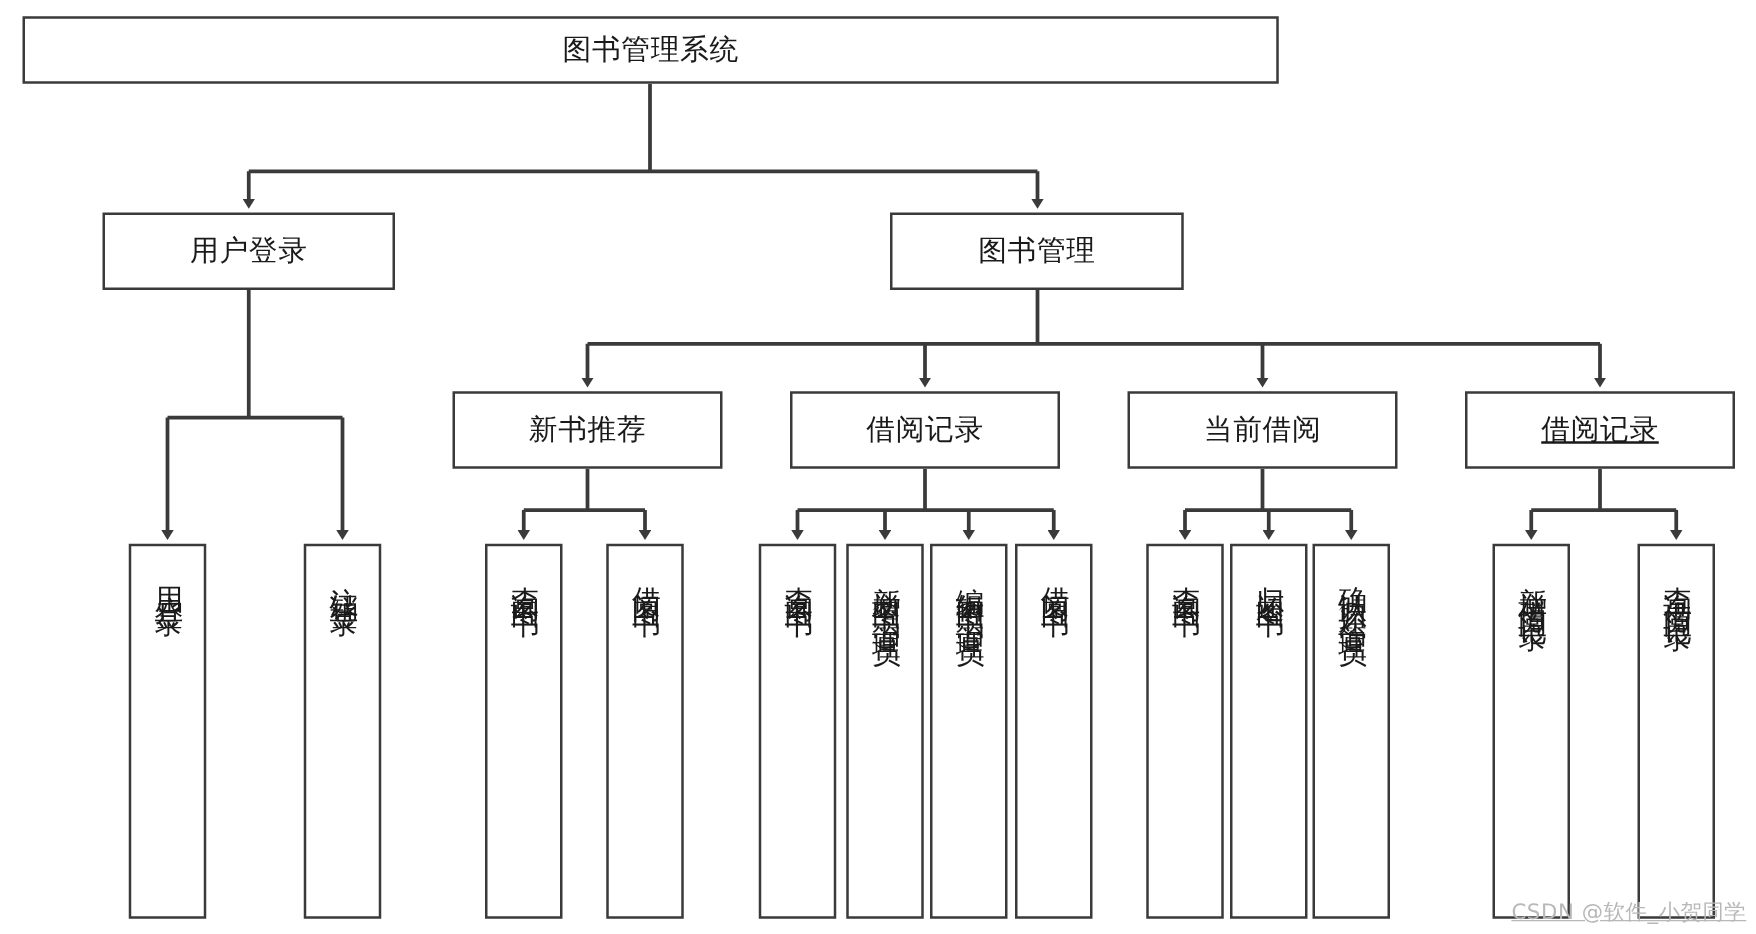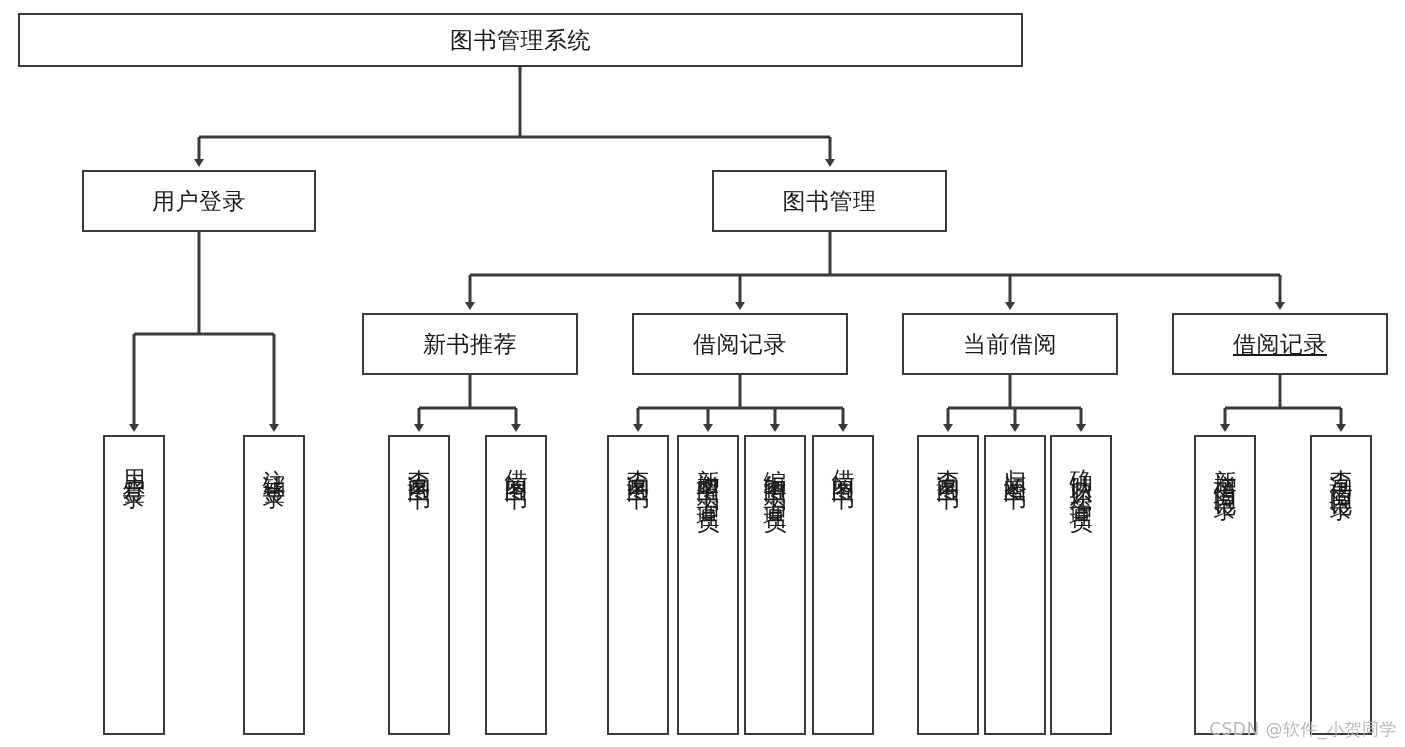--- a/index.html
+++ b/index.html
@@ -58,20 +58,21 @@
     letter-spacing: 6px;
   }
   .watermark {
     position: absolute;
     right: 8px;
     bottom: 6px;
     font-size: 17px;
     color: #b8b8b8;
     letter-spacing: 0.5px;
     white-space: nowrap;
+    text-decoration: underline;
   }
 </style>
 </head>
 <body>
 
 <div id="diagram-root">
 
   <svg class="connectors" viewBox="0 0 1405 747" xmlns="http://www.w3.org/2000/svg">
     <defs>
       <marker id="arrow" markerWidth="10" markerHeight="10" refX="4" refY="5" orient="auto" markerUnits="userSpaceOnUse">

